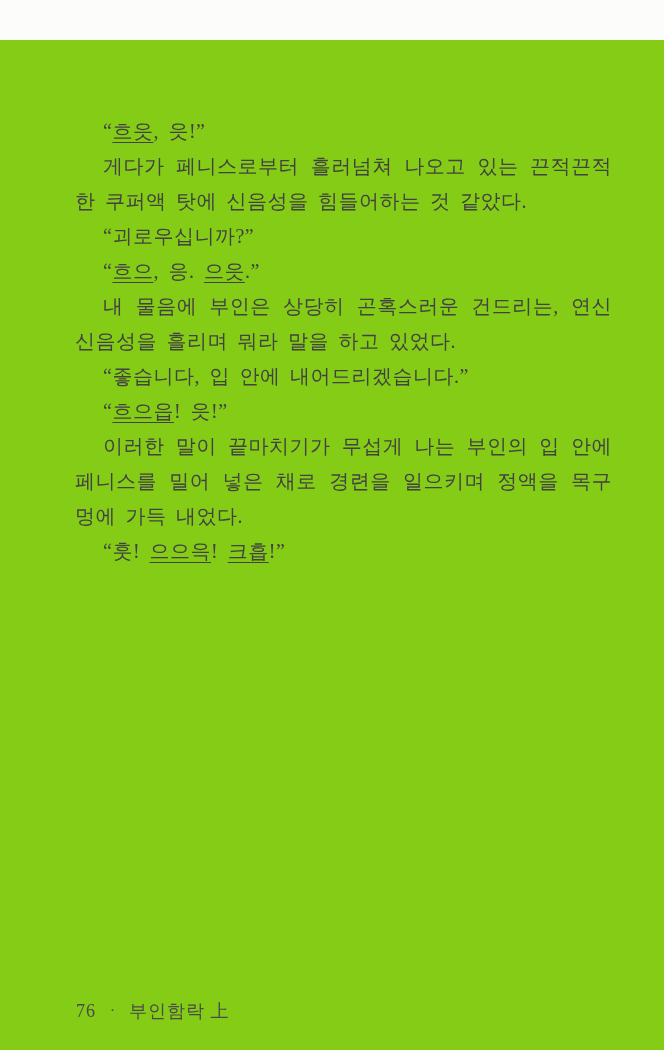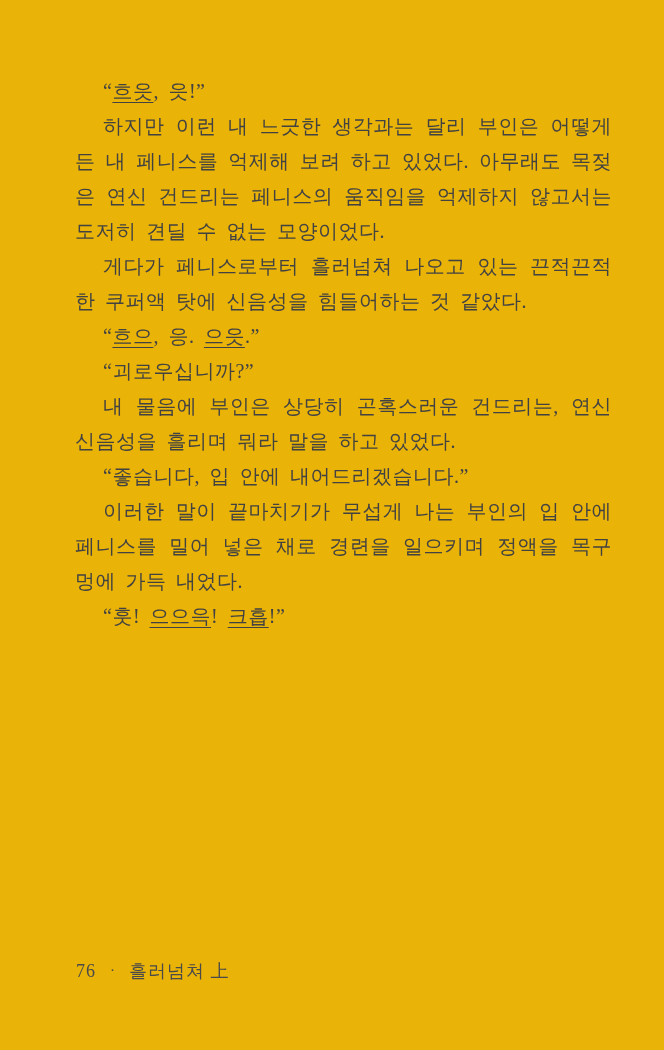--- a/index.html
+++ b/index.html
@@ -11,21 +11,22 @@
     height: 1050px;
     background: #fcfcfb;
     font-family: "Liberation Serif", "DejaVu Serif", serif;
     color: #424242;
     position: relative;
     overflow: hidden;
   }
   .book-page {
     position: absolute;
     inset: 0;
-    background: #eab308;
+    background: #84cc16;
+    margin-top: 40px;
   }
   .page-text {
     position: absolute;
     left: 75px;
     top: 74px;
     width: 537px;
     font-size: 20px;
     line-height: 35px;
     text-align: justify;
     word-break: break-all;
@@ -65,29 +66,29 @@
   }
 </style>
 </head>
 <body>
 
 <div class="book-page">
 
   <div class="page-text">
 
   <p class="para"><span>“</span><span class="u">흐읏</span><span>, 읏!”</span></p>
-      <p class="para"><span>하지만 이런 내 느긋한 생각과는 달리 부인은 어떻게든 내 페니스를 억제해 보려 하고 있었다. 아무래도 목젖은 연신 건드리는 페니스의 움직임을 억제하지 않고서는 도저히 견딜 수 없는 모양이었다.</span></p>
       <p class="para"><span>게다가 페니스로부터 흘러넘쳐 나오고 있는 끈적끈적한 쿠퍼액 탓에 신음성을 힘들어하는 것 같았다.</span></p>
+      <p class="para"><span>“괴로우십니까?”</span></p>
       <p class="para"><span>“</span><span class="u">흐으</span><span>, 응. </span><span class="u">으읏</span><span>.”</span></p>
-      <p class="para"><span>“괴로우십니까?”</span></p>
       <p class="para"><span>내 물음에 부인은 상당히 곤혹스러운 건드리는, 연신 신음성을 흘리며 뭐라 말을 하고 있었다.</span></p>
       <p class="para"><span>“좋습니다, 입 안에 내어드리겠습니다.”</span></p>
+      <p class="para"><span>“</span><span class="u">흐으읍</span><span>! 읏!”</span></p>
       <p class="para"><span>이러한 말이 끝마치기가 무섭게 나는 부인의 입 안에 페니스를 밀어 넣은 채로 경련을 일으키며 정액을 목구멍에 가득 내었다.</span></p>
       <p class="para"><span>“훗! </span><span class="u">으으윽</span><span>! </span><span class="u">크흡</span><span>!”</span></p>
     </div>
 
   <div class="page-footer">
     <span class="num">76</span>
     <span class="dot">·</span>
-    <span class="title">흘러넘쳐 上</span>
+    <span class="title">부인함락 上</span>
   </div>
 
 </div>
 
 </body></html>

